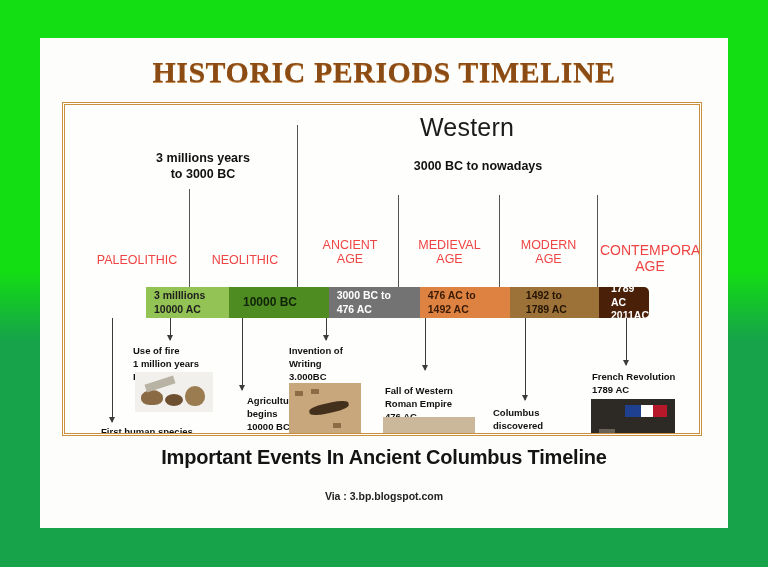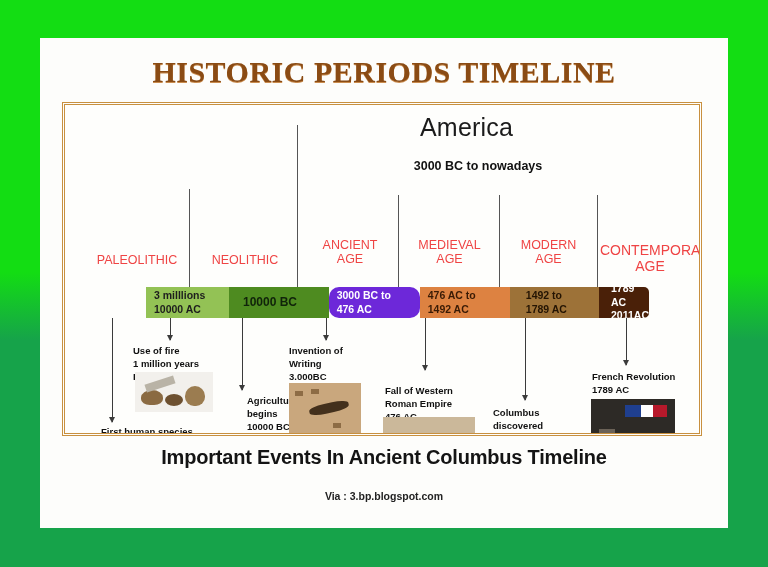--- a/index.html
+++ b/index.html
@@ -65,21 +65,23 @@
 <body>
 
 <div id="stage">
   <div class="card">
 
     <div class="title">HISTORIC PERIODS TIMELINE</div>
 
     <div class="frame">
       <div class="inner">
 
-        <div class="eraTitle" style="left:355px;top:8px;">America</div>
+        <div class="eraTitle" style="left:355px;top:8px;">Western</div>
+        <div class="eraSub" style="left:38px;top:46px;width:200px;white-space:pre-line;">3 millions years
+to 3000 BC</div>
         <div class="eraSub" style="left:288px;top:54px;width:250px;white-space:pre-line;">3000 BC to nowadays</div>
 
         <div class="vline" style="left:232px;top:20px;height:163px;"></div>
         <div class="vline" style="left:124px;top:84px;height:99px;"></div>
         <div class="vline" style="left:333px;top:90px;height:93px;"></div>
         <div class="vline" style="left:434px;top:90px;height:93px;"></div>
         <div class="vline" style="left:532px;top:90px;height:93px;"></div>
 
         <div class="plabel" style="left:20px;top:148px;width:104px;white-space:pre-line;">PALEOLITHIC</div>
         <div class="plabel" style="left:130px;top:148px;width:100px;white-space:pre-line;">NEOLITHIC</div>
@@ -89,21 +91,21 @@
 AGE</div>
         <div class="plabel" style="left:437px;top:133px;width:93px;white-space:pre-line;">MODERN
 AGE</div>
         <div class="plabel small" style="left:535px;top:137px;width:100px;white-space:pre-line;">CONTEMPORAR
 AGE</div>
 
         <div class="bar">
           <div class="seg" style="width:92px;background:#93C255;color:#1d1d1d;white-space:pre-line;">3 milllions
 10000 AC</div>
           <div class="seg" style="width:110px;background:#4E8B20;color:#10230a;white-space:pre-line;padding-left:14px;font-size:12px;">10000 BC</div>
-          <div class="seg" style="width:101px;background:#6d28d9;color:#ffffff;white-space:pre-line;border-radius:10px;">3000 BC to
+          <div class="seg" style="width:101px;background:#737373;color:#ffffff;white-space:pre-line;">3000 BC to
 476 AC</div>
           <div class="seg" style="width:100px;background:#DD8241;color:#3a1b05;white-space:pre-line;">476 AC to
 1492 AC</div>
           <div class="seg" style="width:98px;background:#9D7238;color:#241403;white-space:pre-line;padding-left:16px;">1492 to
 1789 AC</div>
           <div class="seg" style="flex:1;background:#4A2008;color:#ffffff;white-space:pre-line;padding-left:12px;">1789 AC
 2011AC</div>
         </div>
 
         <div class="arrow" style="left:47px;top:213px;height:104px;"></div>

